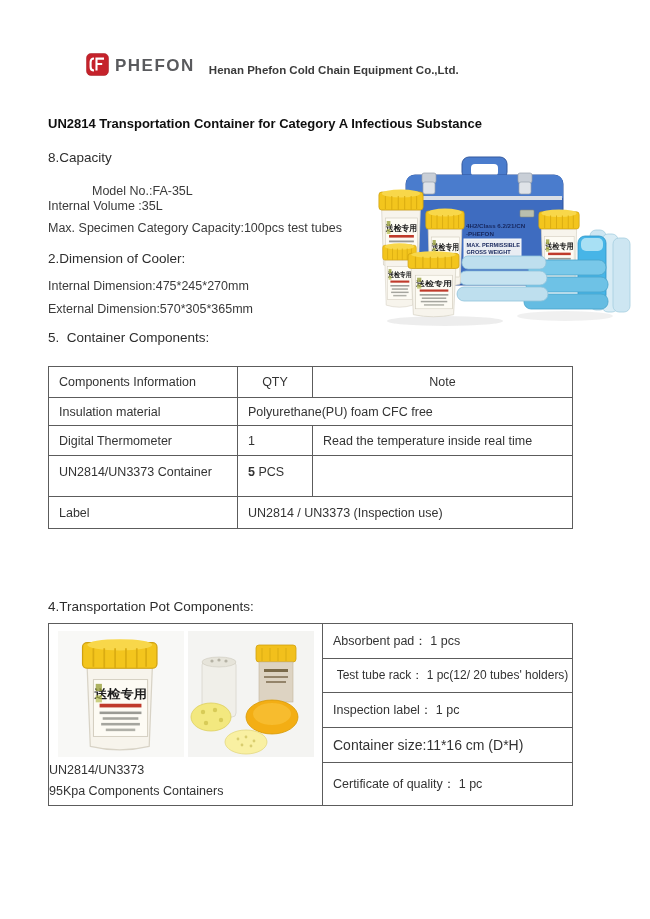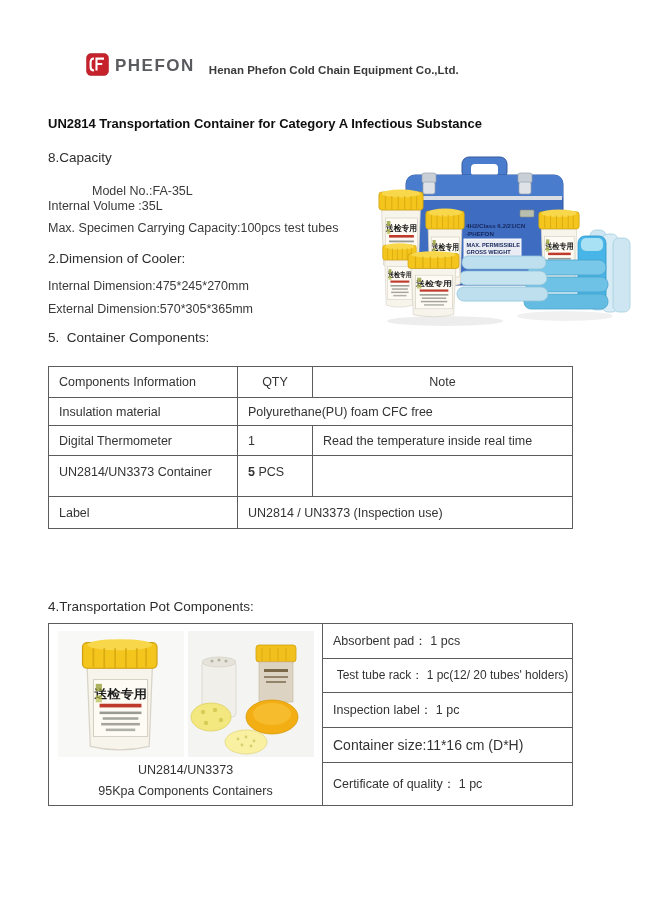--- a/index.html
+++ b/index.html
@@ -17,21 +17,21 @@
   .h-sec { font-size:13.5px; color:#2d2d2d; white-space:pre; }
   .bodyline { font-size:12.5px; color:#3a3a3a; }
 
   table { border-collapse:collapse; table-layout:fixed; position:absolute; }
   td { border:1px solid #5c5c5c; font-size:12.5px; color:#333; vertical-align:middle; overflow:hidden; }
   td.pl { padding-left:10px;border-radius:7px; }
   td.ctr { text-align:center; }
   td.vt { vertical-align:top; padding-top:9px; }
   td.small { font-size:14px; }
   td.nowrap { white-space:nowrap; font-size:12px;text-align:center; }
-  td.imgcell { text-align:center; vertical-align:top; padding:5px 0 0 0; }
+  td.imgcell { text-align:left; vertical-align:top; padding:5px 0 0 0; }
   .cap { font-size:12.5px; color:#333; line-height:21px; }
   b { font-weight:bold; }
 </style>
 </head>
 <body>
 
 <div class="page">
 
   <div class="abs logo-row">
     <svg width="23" height="23" viewBox="0 0 23 23">
@@ -41,21 +41,21 @@
     </svg>
     <span class="logo-word">PHEFON</span>
     <span class="company">Henan Phefon Cold Chain Equipment Co.,Ltd.</span>
   </div>
 
   <div class="abs doc-title">UN2814 Transportation Container for Category A Infectious Substance</div>
 
   <div class="abs h-sec" style="top:150px; left:48px;">8.Capacity</div>
   <div class="abs bodyline" style="top:184px; left:48px;margin-left:44px;">Model No.:FA-35L</div>
   <div class="abs bodyline" style="top:199px; left:48px;">Internal Volume :35L</div>
-  <div class="abs bodyline" style="top:221px; left:48px;">Max. Specimen Carrying Capacity:100pcs test tubes</div>
+  <div class="abs bodyline" style="top:221px; left:48px;">Max. Specimen Category Capacity:100pcs test tubes</div>
 
   <div class="abs h-sec" style="top:251px; left:48px;">2.Dimension of Cooler:</div>
   <div class="abs bodyline" style="top:279px; left:48px;">Internal Dimension:475*245*270mm</div>
   <div class="abs bodyline" style="top:302px; left:48px;">External Dimension:570*305*365mm</div>
 
   <div class="abs h-sec" style="top:330px; left:48px;">5.  Container Components:</div>
 
   <svg class="abs" style="left:350px; top:140px;" width="300" height="215" viewBox="0 0 300 215">
     <defs>
       <g id="pot">

